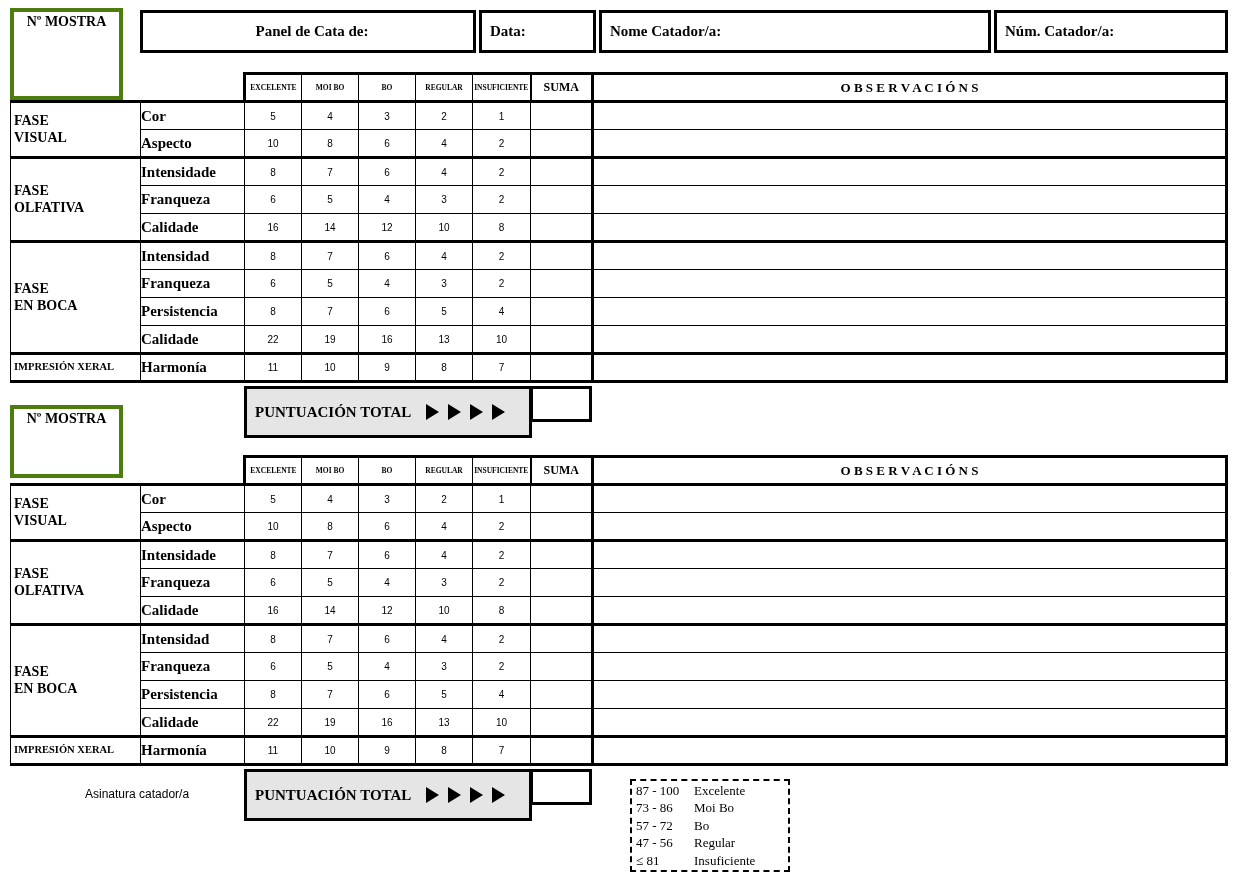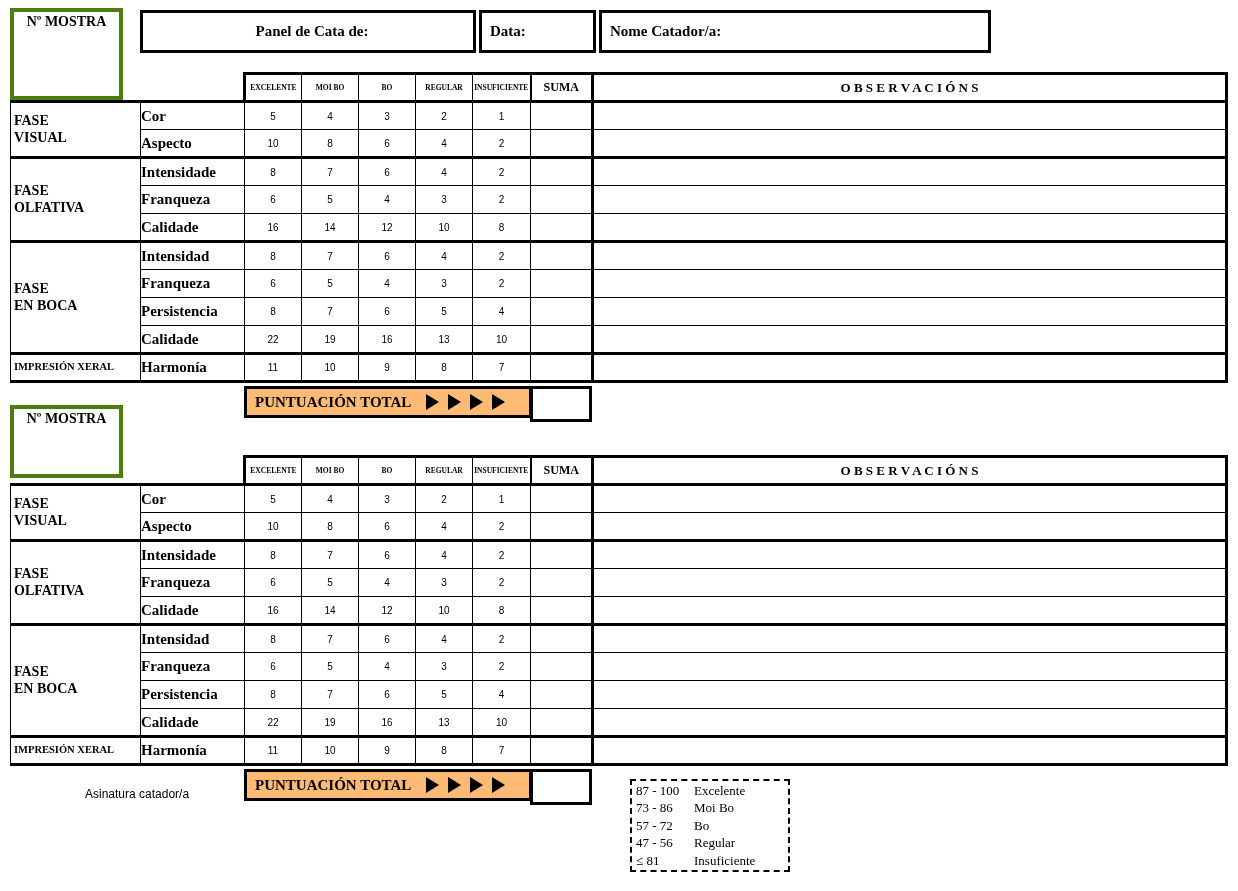--- a/index.html
+++ b/index.html
@@ -52,21 +52,21 @@
   }
   .gc.gs { font-size:10.5px; white-space:nowrap; }
   .cc { font-weight:bold; font-size:15px; text-align:left; }
   .sc { font-family:"Liberation Sans", sans-serif; font-size:10px; text-align:center; }
   .su { background:#fff; }
   .ob { background:#fff; }
 
   
   .total-row { position:absolute; left:234px; top:314px; display:flex; align-items:stretch; }
   .total-box {
-    width:288px; height:32px; border:3px solid #000; background:#fdba74;
+    width:288px; height:52px; border:3px solid #000; background:#e5e5e5;
     display:flex; align-items:center; padding-left:8px;
   }
   .total-label { font-weight:bold; font-size:15px; margin-right:6px; white-space:nowrap; }
   .arrows { display:flex; align-items:center; }
   .arr {
     display:inline-block; width:0; height:0; margin-left:9px;
     border-left:13px solid #000; border-top:8px solid transparent; border-bottom:8px solid transparent;
   }
   .total-suma { width:62px; height:36px; border:3px solid #000; margin-left:-2px; background:#fff; }
 
@@ -94,20 +94,23 @@
 
   <div class="topbar">
     <div class="topcell" style="width:336px;justify-content:center;">
       <span>Panel de Cata de:</span>
     </div>
     <div class="topcell" style="width:117px;">
       <span>Data:</span>
     </div>
     <div class="topcell" style="width:392px;">
       <span>Nome  Catador/a:</span>
+    </div>
+    <div class="topcell" style="width:234px;">
+      <span>Núm. Catador/a:</span>
     </div>
   </div>
 
   <div class="score-block" id="block1" style="top:72px;">
     <table class="st">
       <colgroup>
         <col style="width:130px">
           <col style="width:104px">
         <col style="width:57px">
           <col style="width:57px">

